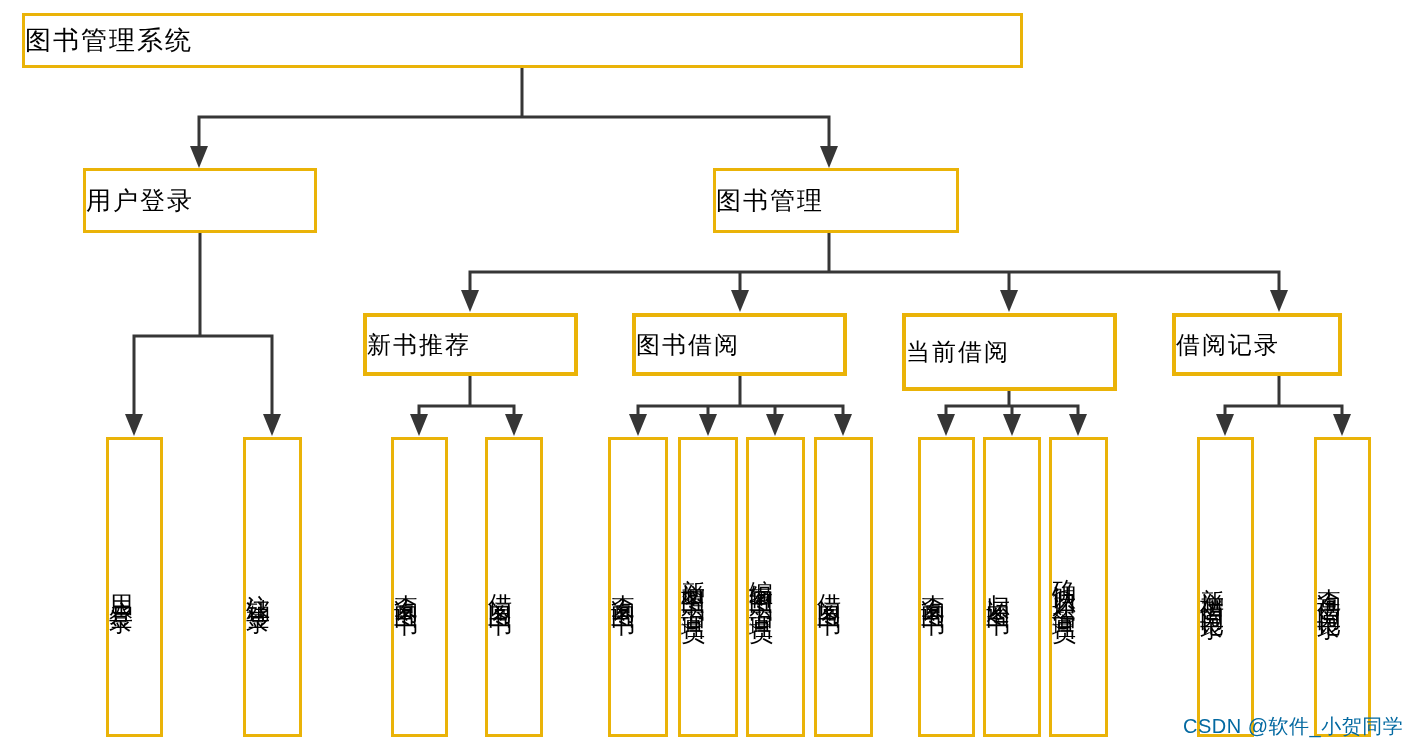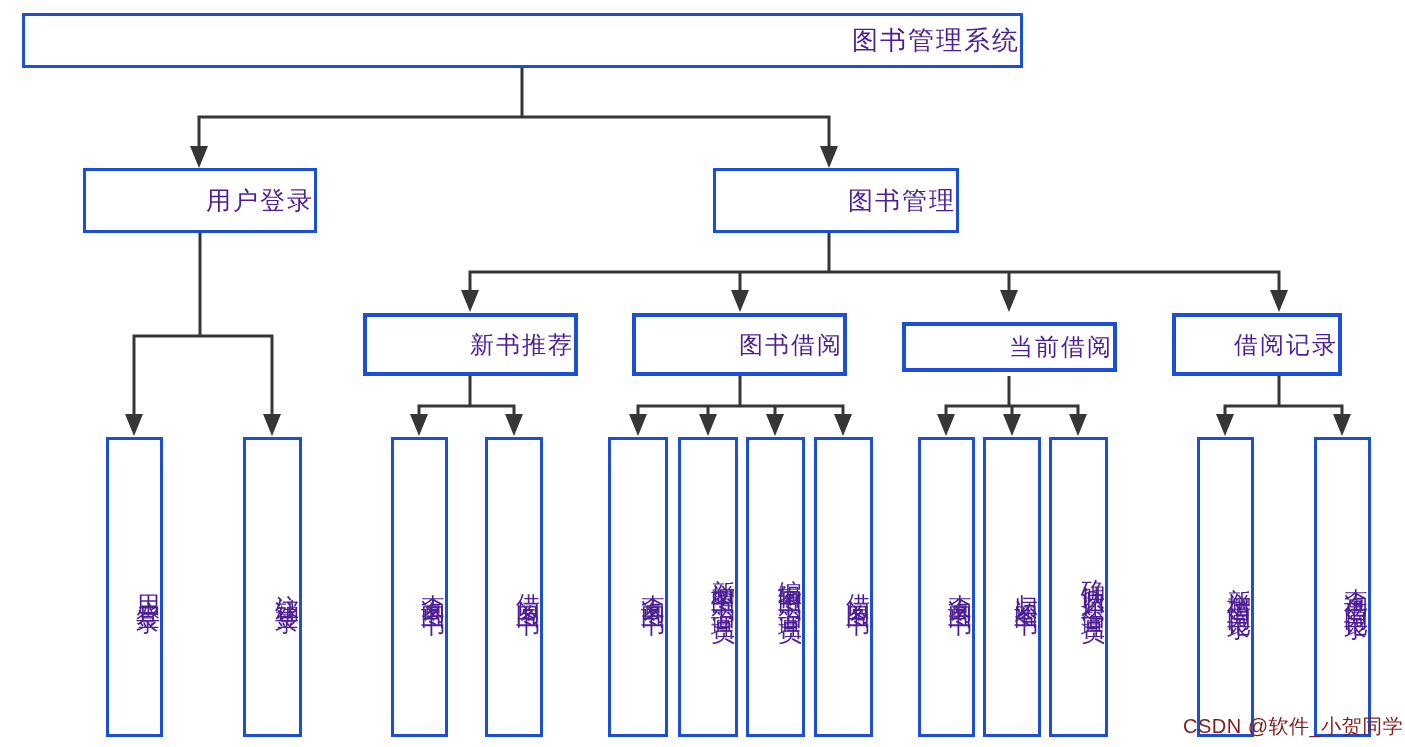--- a/index.html
+++ b/index.html
@@ -20,25 +20,25 @@
     position: absolute;
     left: 0;
     top: 0;
     width: 1405px;
     height: 747px;
   }
   .box {
     position: absolute;
     box-sizing: border-box;
     background: #ffffff;
-    border: 3px solid #1d4ed8;
+    border: 3px solid #eab308;
     display: flex;
     align-items: center;
-    justify-content: flex-end;
-    color: #4c1d95;
+    justify-content: flex-start;
+    color: #000000;
   }
   .lvl3 { border-width: 4px; }
   .box.h span {
     letter-spacing: 2px;
     white-space: nowrap;
   }
   .root-box span { font-size: 26px; }
   .lvl2 span { font-size: 25px; }
   .lvl3 span { font-size: 24px; }
   .box.v span {
@@ -47,21 +47,21 @@
     font-size: 24px;
     letter-spacing: 6px;
     line-height: 1;
   }
   .watermark {
     position: absolute;
     left: 1183px;
     top: 713px;
     font-size: 20px;
     letter-spacing: 0.5px;
-    color: #7f1d1d;
+    color: #0369a1;
     white-space: nowrap;
     z-index: 5;
   }
 </style>
 </head>
 <body>
 
 <div class="stage">
 
   <svg class="wires" viewBox="0 0 1405 747" xmlns="http://www.w3.org/2000/svg" aria-hidden="true">
@@ -132,21 +132,21 @@
   <div class="box h lvl2" style="left:713px;top:168px;width:246px;height:65px">
     <span>图书管理</span>
   </div>
 
   <div class="box h lvl3" style="left:632px;top:313px;width:215px;height:63px">
     <span>图书借阅</span>
   </div>
   <div class="box h lvl3" style="left:363px;top:313px;width:215px;height:63px">
     <span>新书推荐</span>
   </div>
-  <div class="box h lvl3" style="left:902px;top:322px;width:215px;height:50px">
+  <div class="box h lvl3" style="left:902px;top:313px;width:215px;height:78px">
     <span>当前借阅</span>
   </div>
   <div class="box h lvl3" style="left:1172px;top:313px;width:170px;height:63px">
     <span>借阅记录</span>
   </div>
 
   <div class="box v" style="left:106px;top:437px;width:57px;height:300px">
     <span>用户登录</span>
   </div>
   <div class="box v" style="left:243px;top:437px;width:59px;height:300px">

